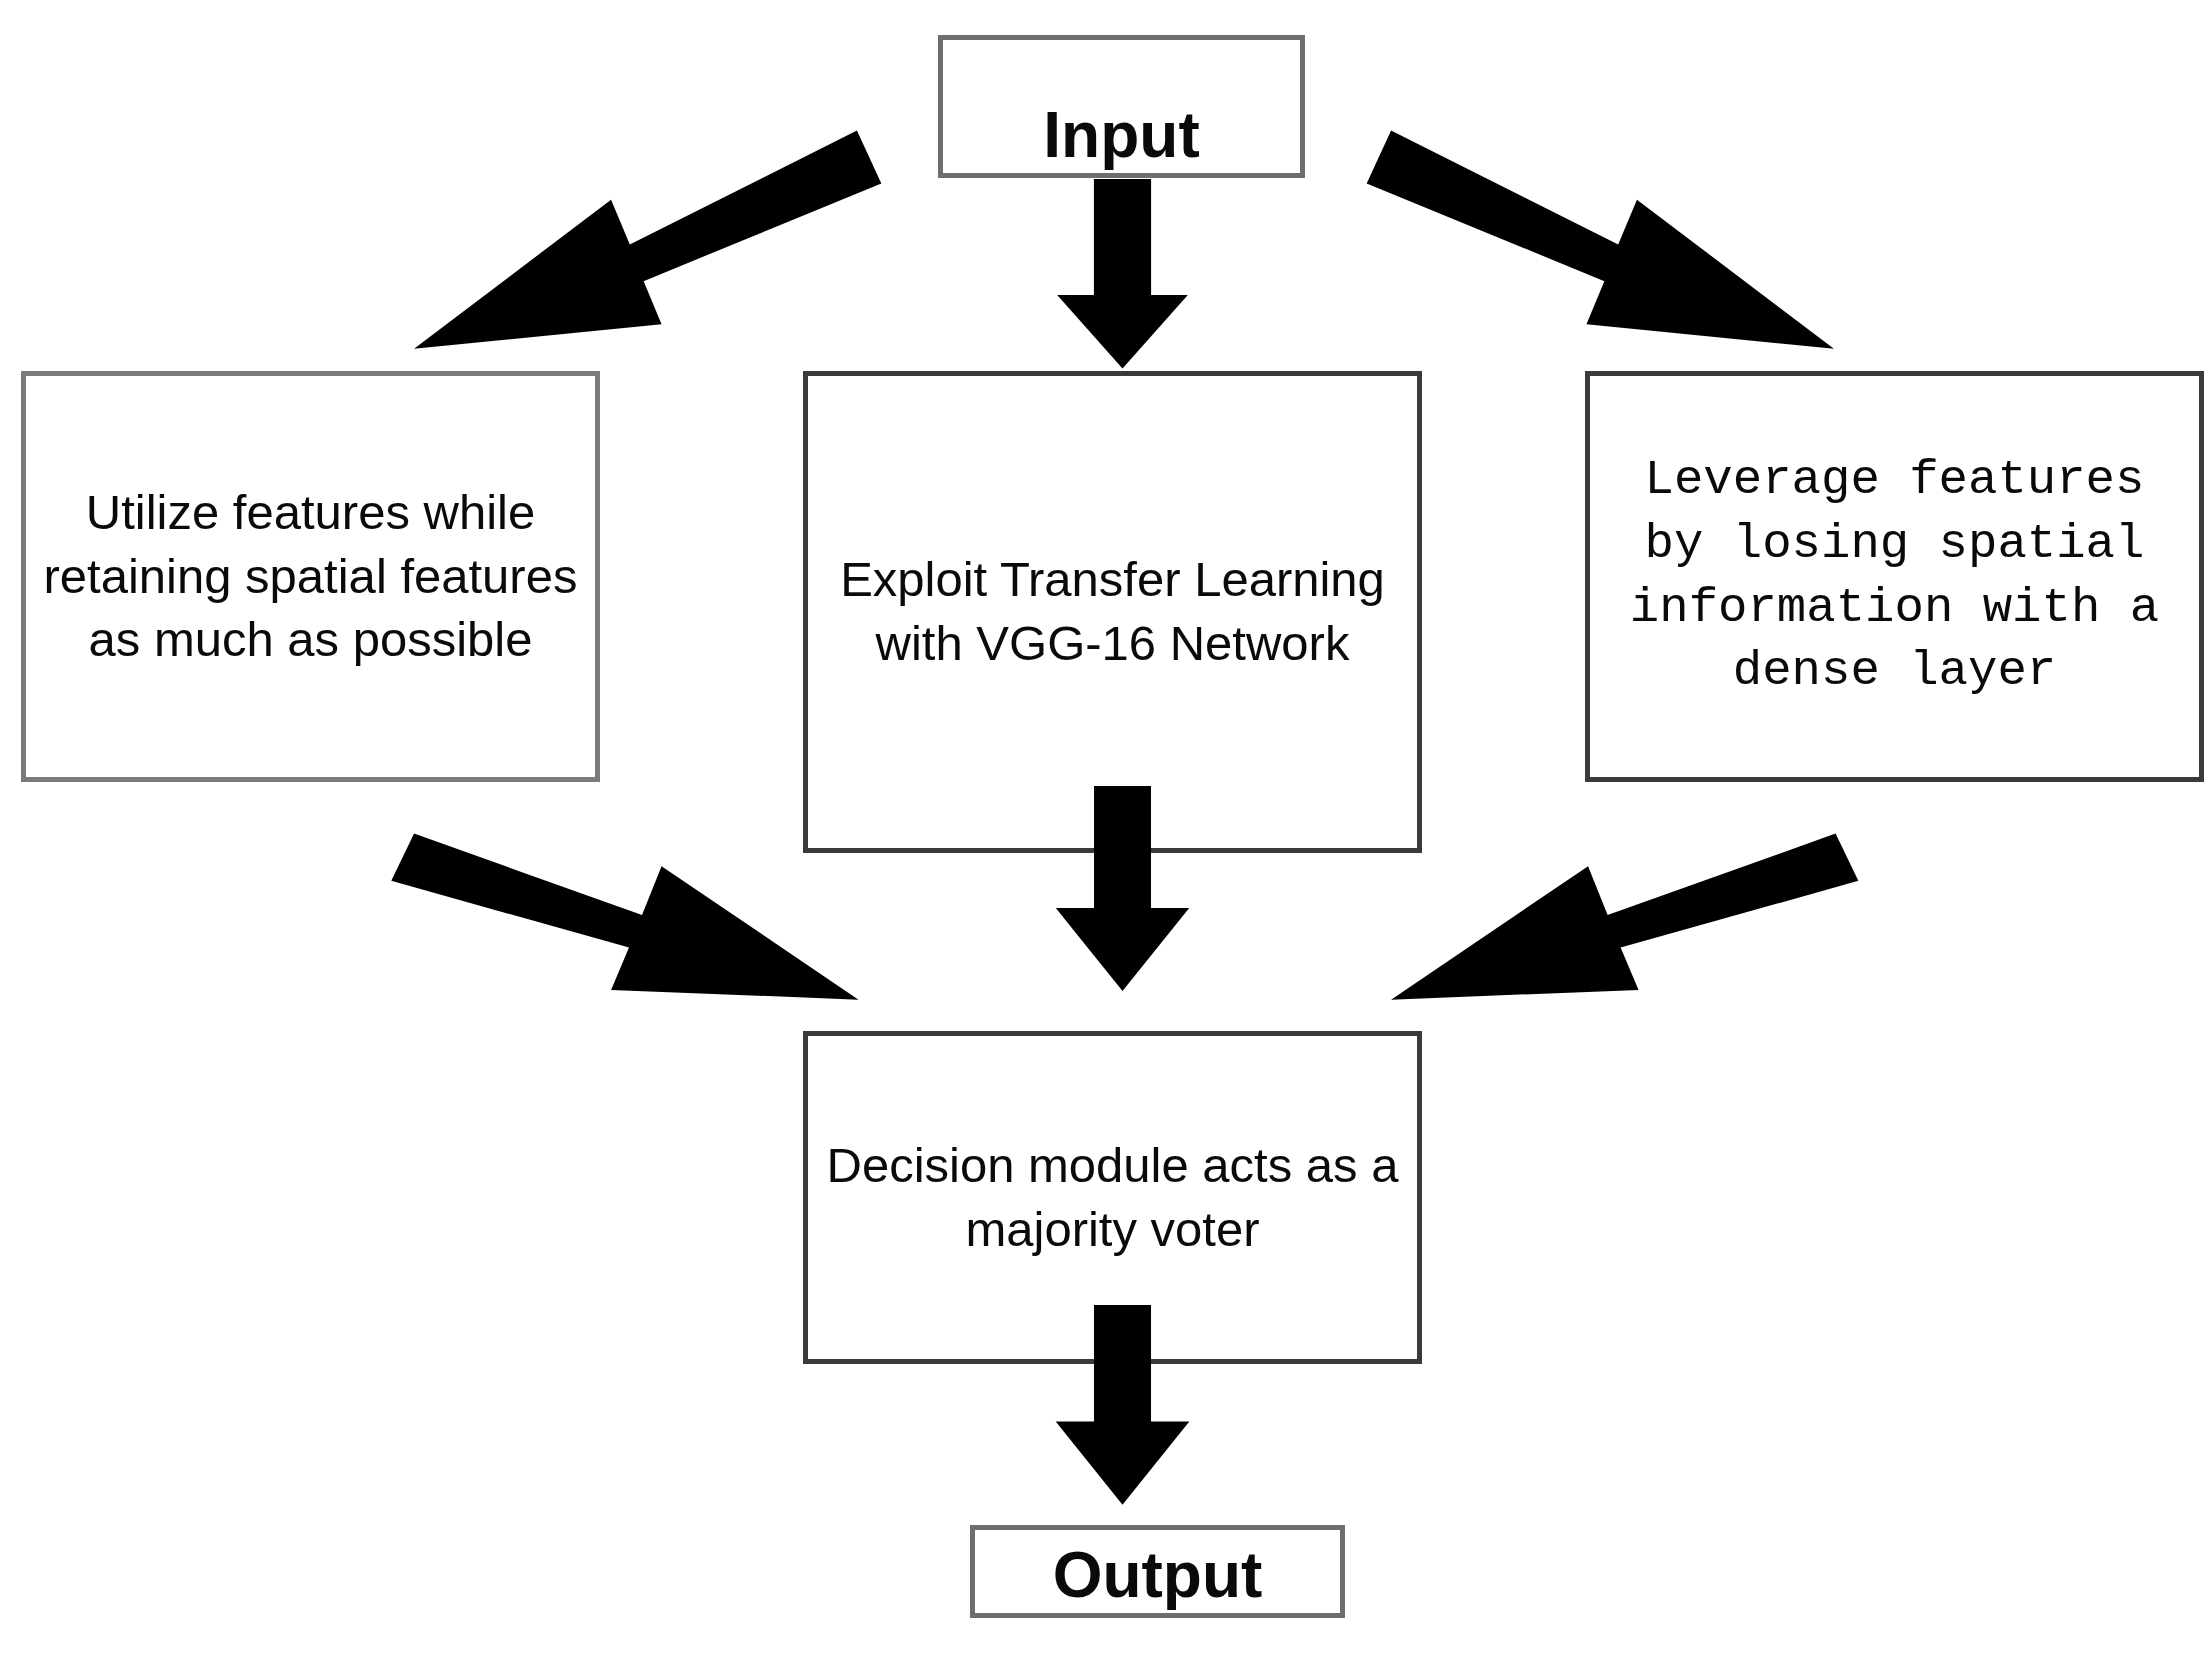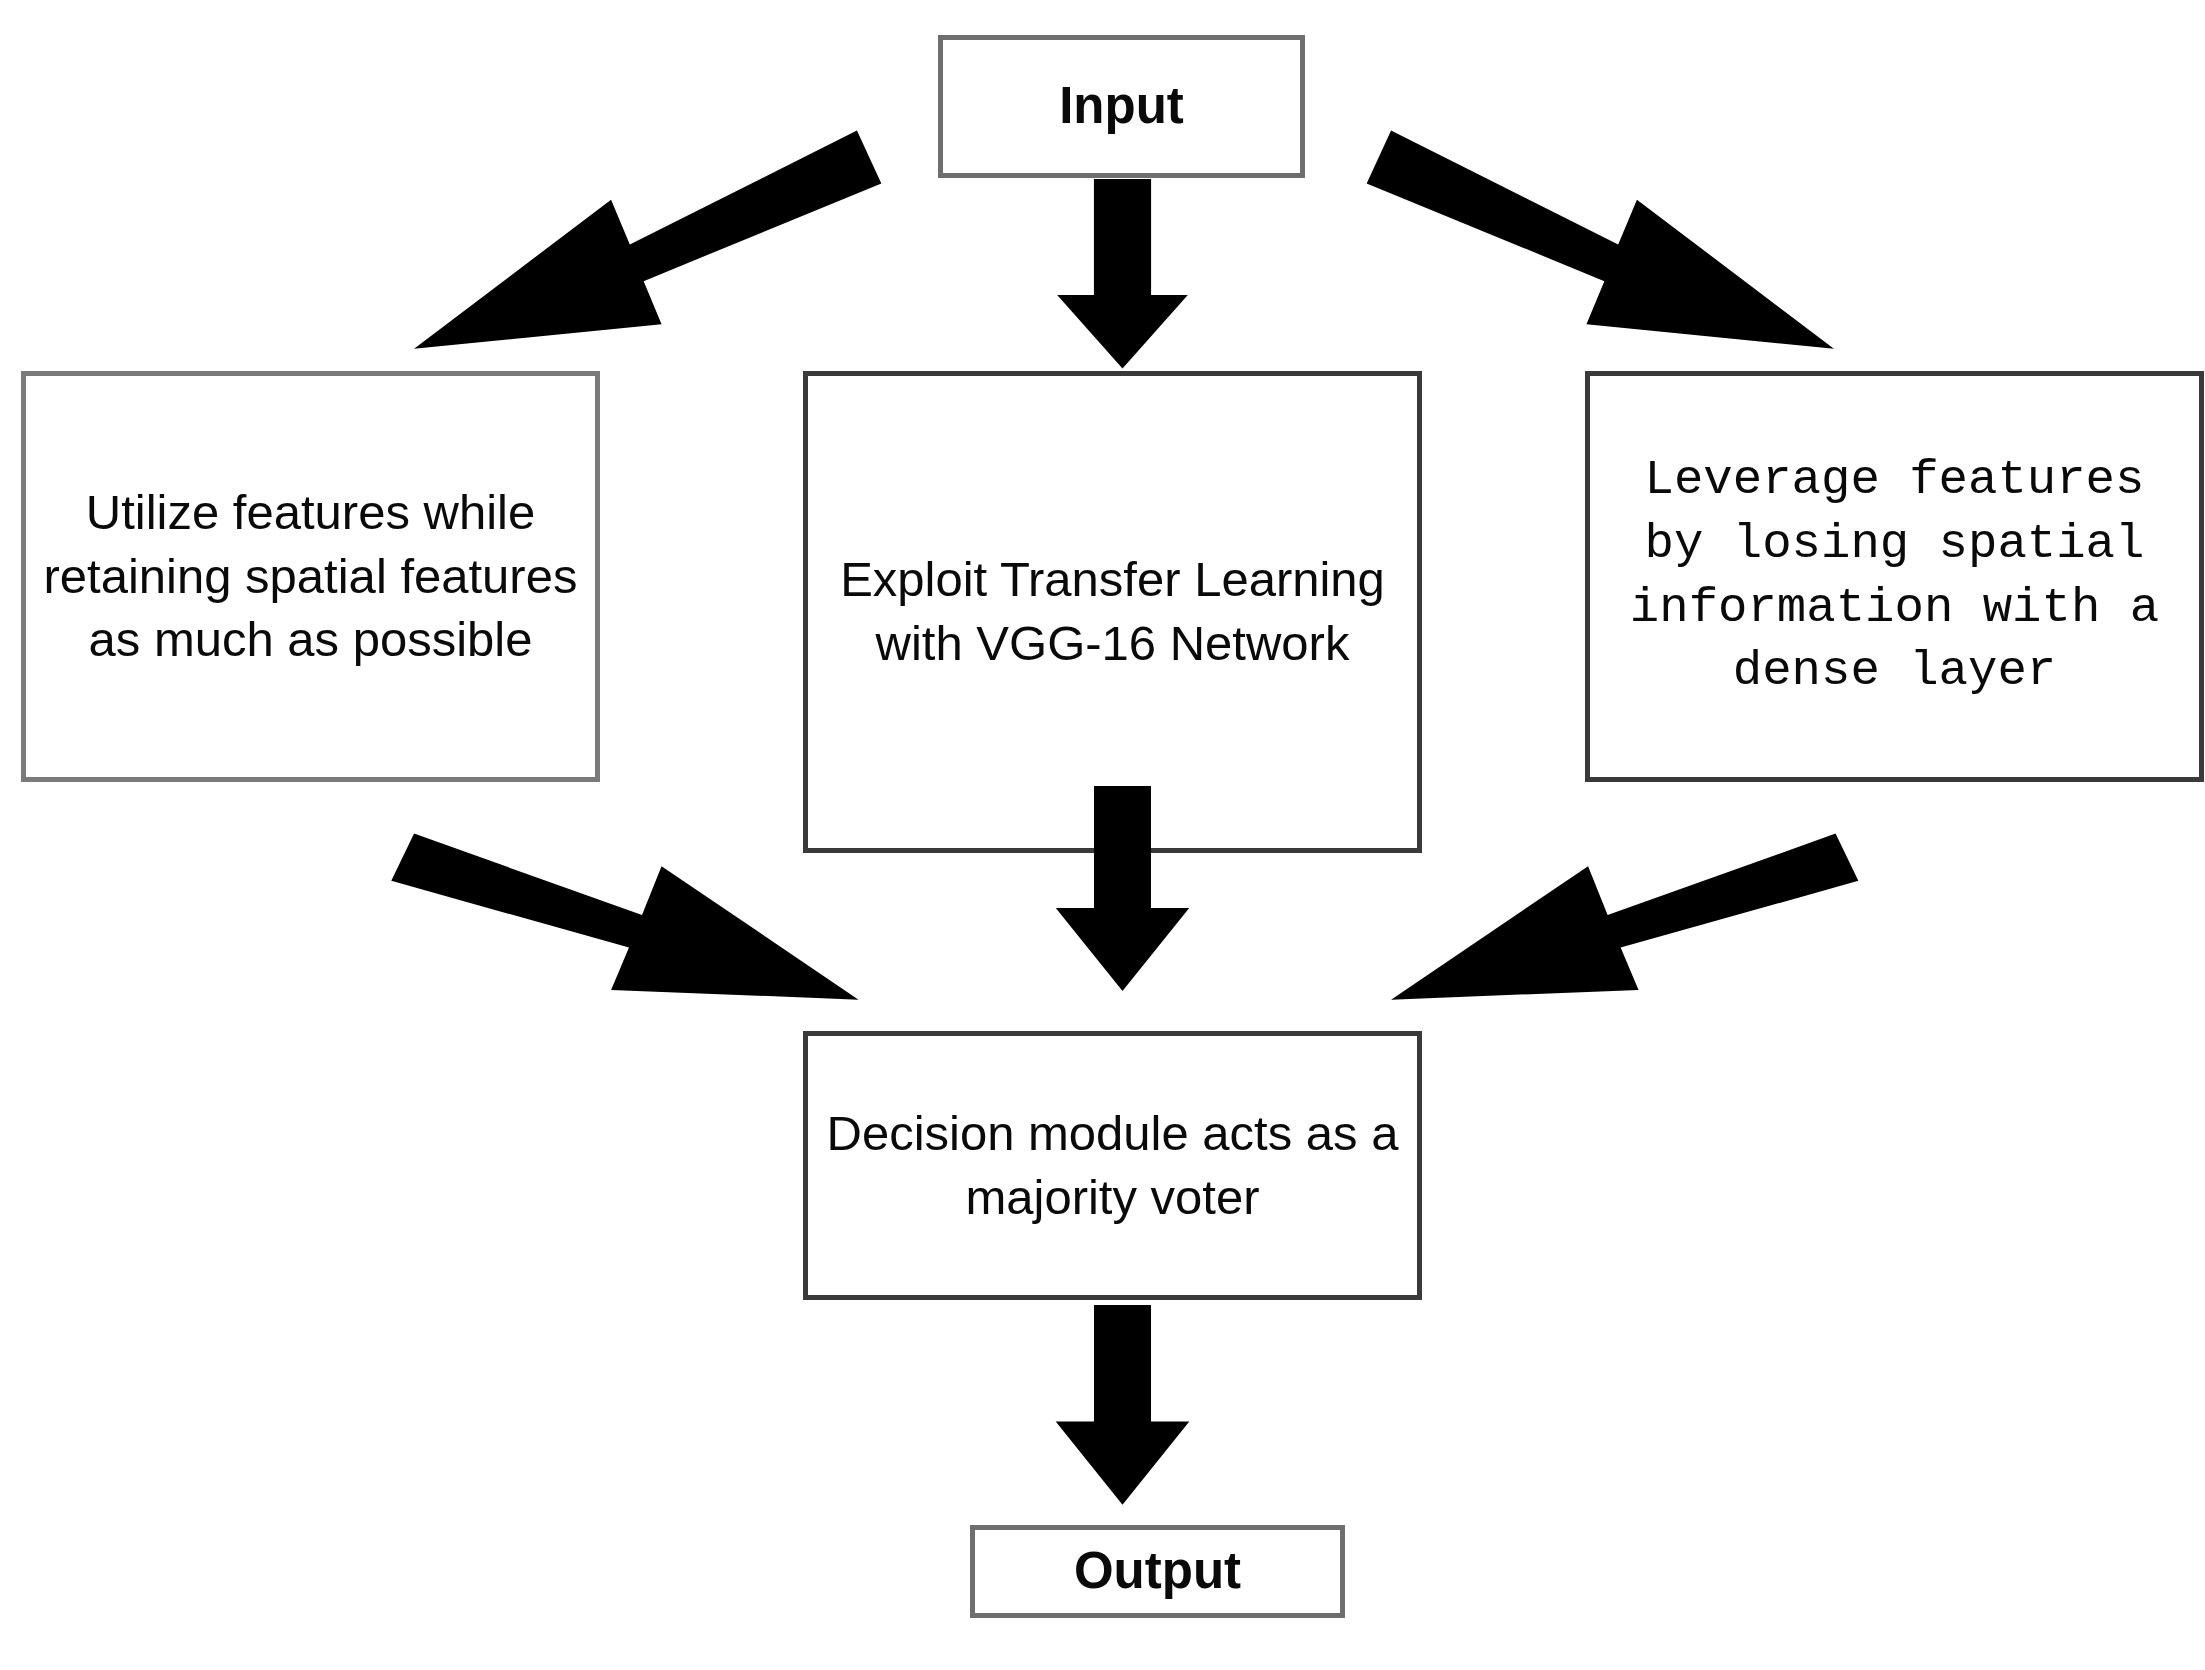--- a/index.html
+++ b/index.html
@@ -31,22 +31,23 @@
     display: block;
     width: 100%;
     padding: 0 11.4px;
     box-sizing: border-box;
     white-space: pre-line;
   }
   
   .terminal {
     border: 5.7px solid #6e6e6e;
     font-weight: bold;
-    font-size: 51px;
+    font-size: 64px;
     line-height: 1.15;
+    align-items: flex-end;
   }
   
   .proc-gray {
     border: 5.7px solid #7a7a7a;
     font-size: 49px;
     line-height: 1.30;
   }
   
   .proc-dark {
     border: 5.7px solid #3a3a3a;
@@ -109,21 +110,21 @@
       <polygon fill="#000000" points="55,0 125,0 125,150 172,150 90,252 8,150 55,150"></polygon>
     </svg>
   </div>
 
   <div class="arrow" style="left:1352px; top:827px; width:521px; height:220px;">
     <svg width="521" height="220" viewBox="0 0 640 270">
       <polygon fill="#000000" points="594,8 622,66 330,148 352,200 48,212 290,48 314,108"></polygon>
     </svg>
   </div>
 
-  <div class="node proc-dark" style="left:803px; top:1031px; width:619px; height:269px;">
+  <div class="node proc-dark" style="left:803px; top:1031px; width:619px; height:333px;">
     <span class="label">Decision module acts as a majority voter</span>
   </div>
 
   <div class="arrow" style="left:1049px; top:1305px; width:147px; height:220px;">
     <svg width="147" height="220" viewBox="0 0 180 270">
       <polygon fill="#000000" points="55,0 125,0 125,143 172,143 90,245 8,143 55,143"></polygon>
     </svg>
   </div>
 
   <div class="node terminal" style="left:970px; top:1525px; width:375px; height:93px;">

